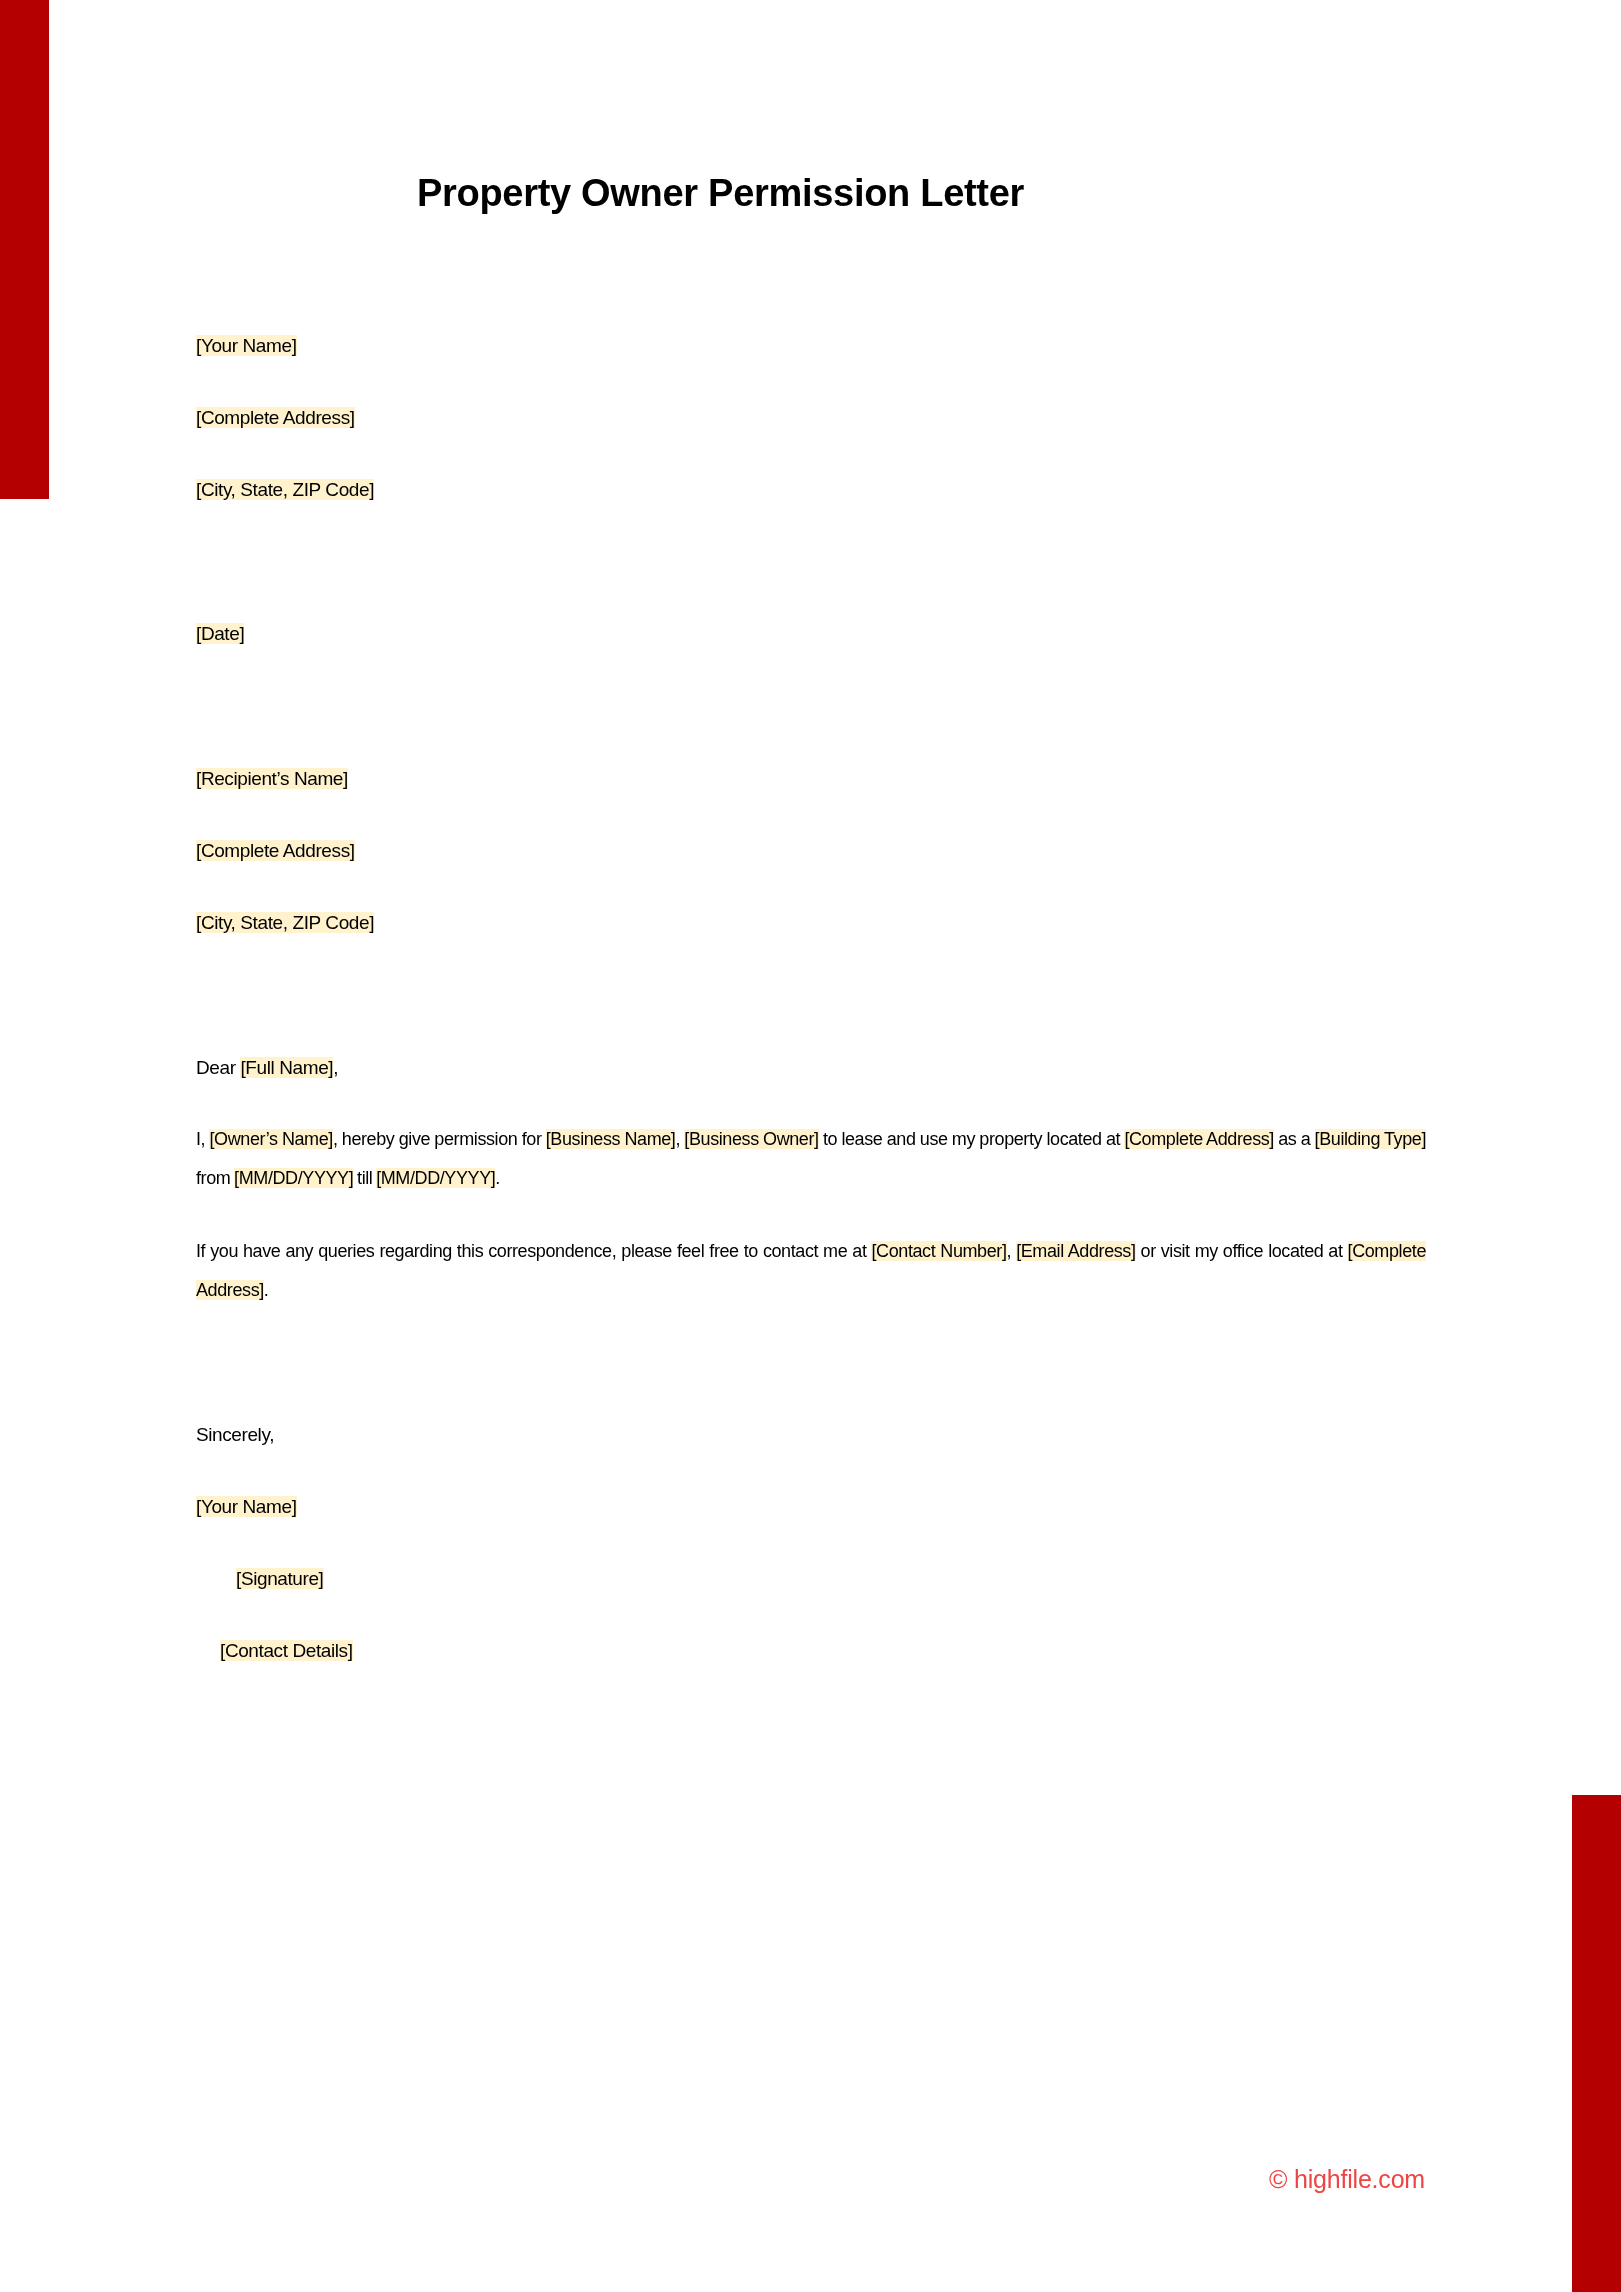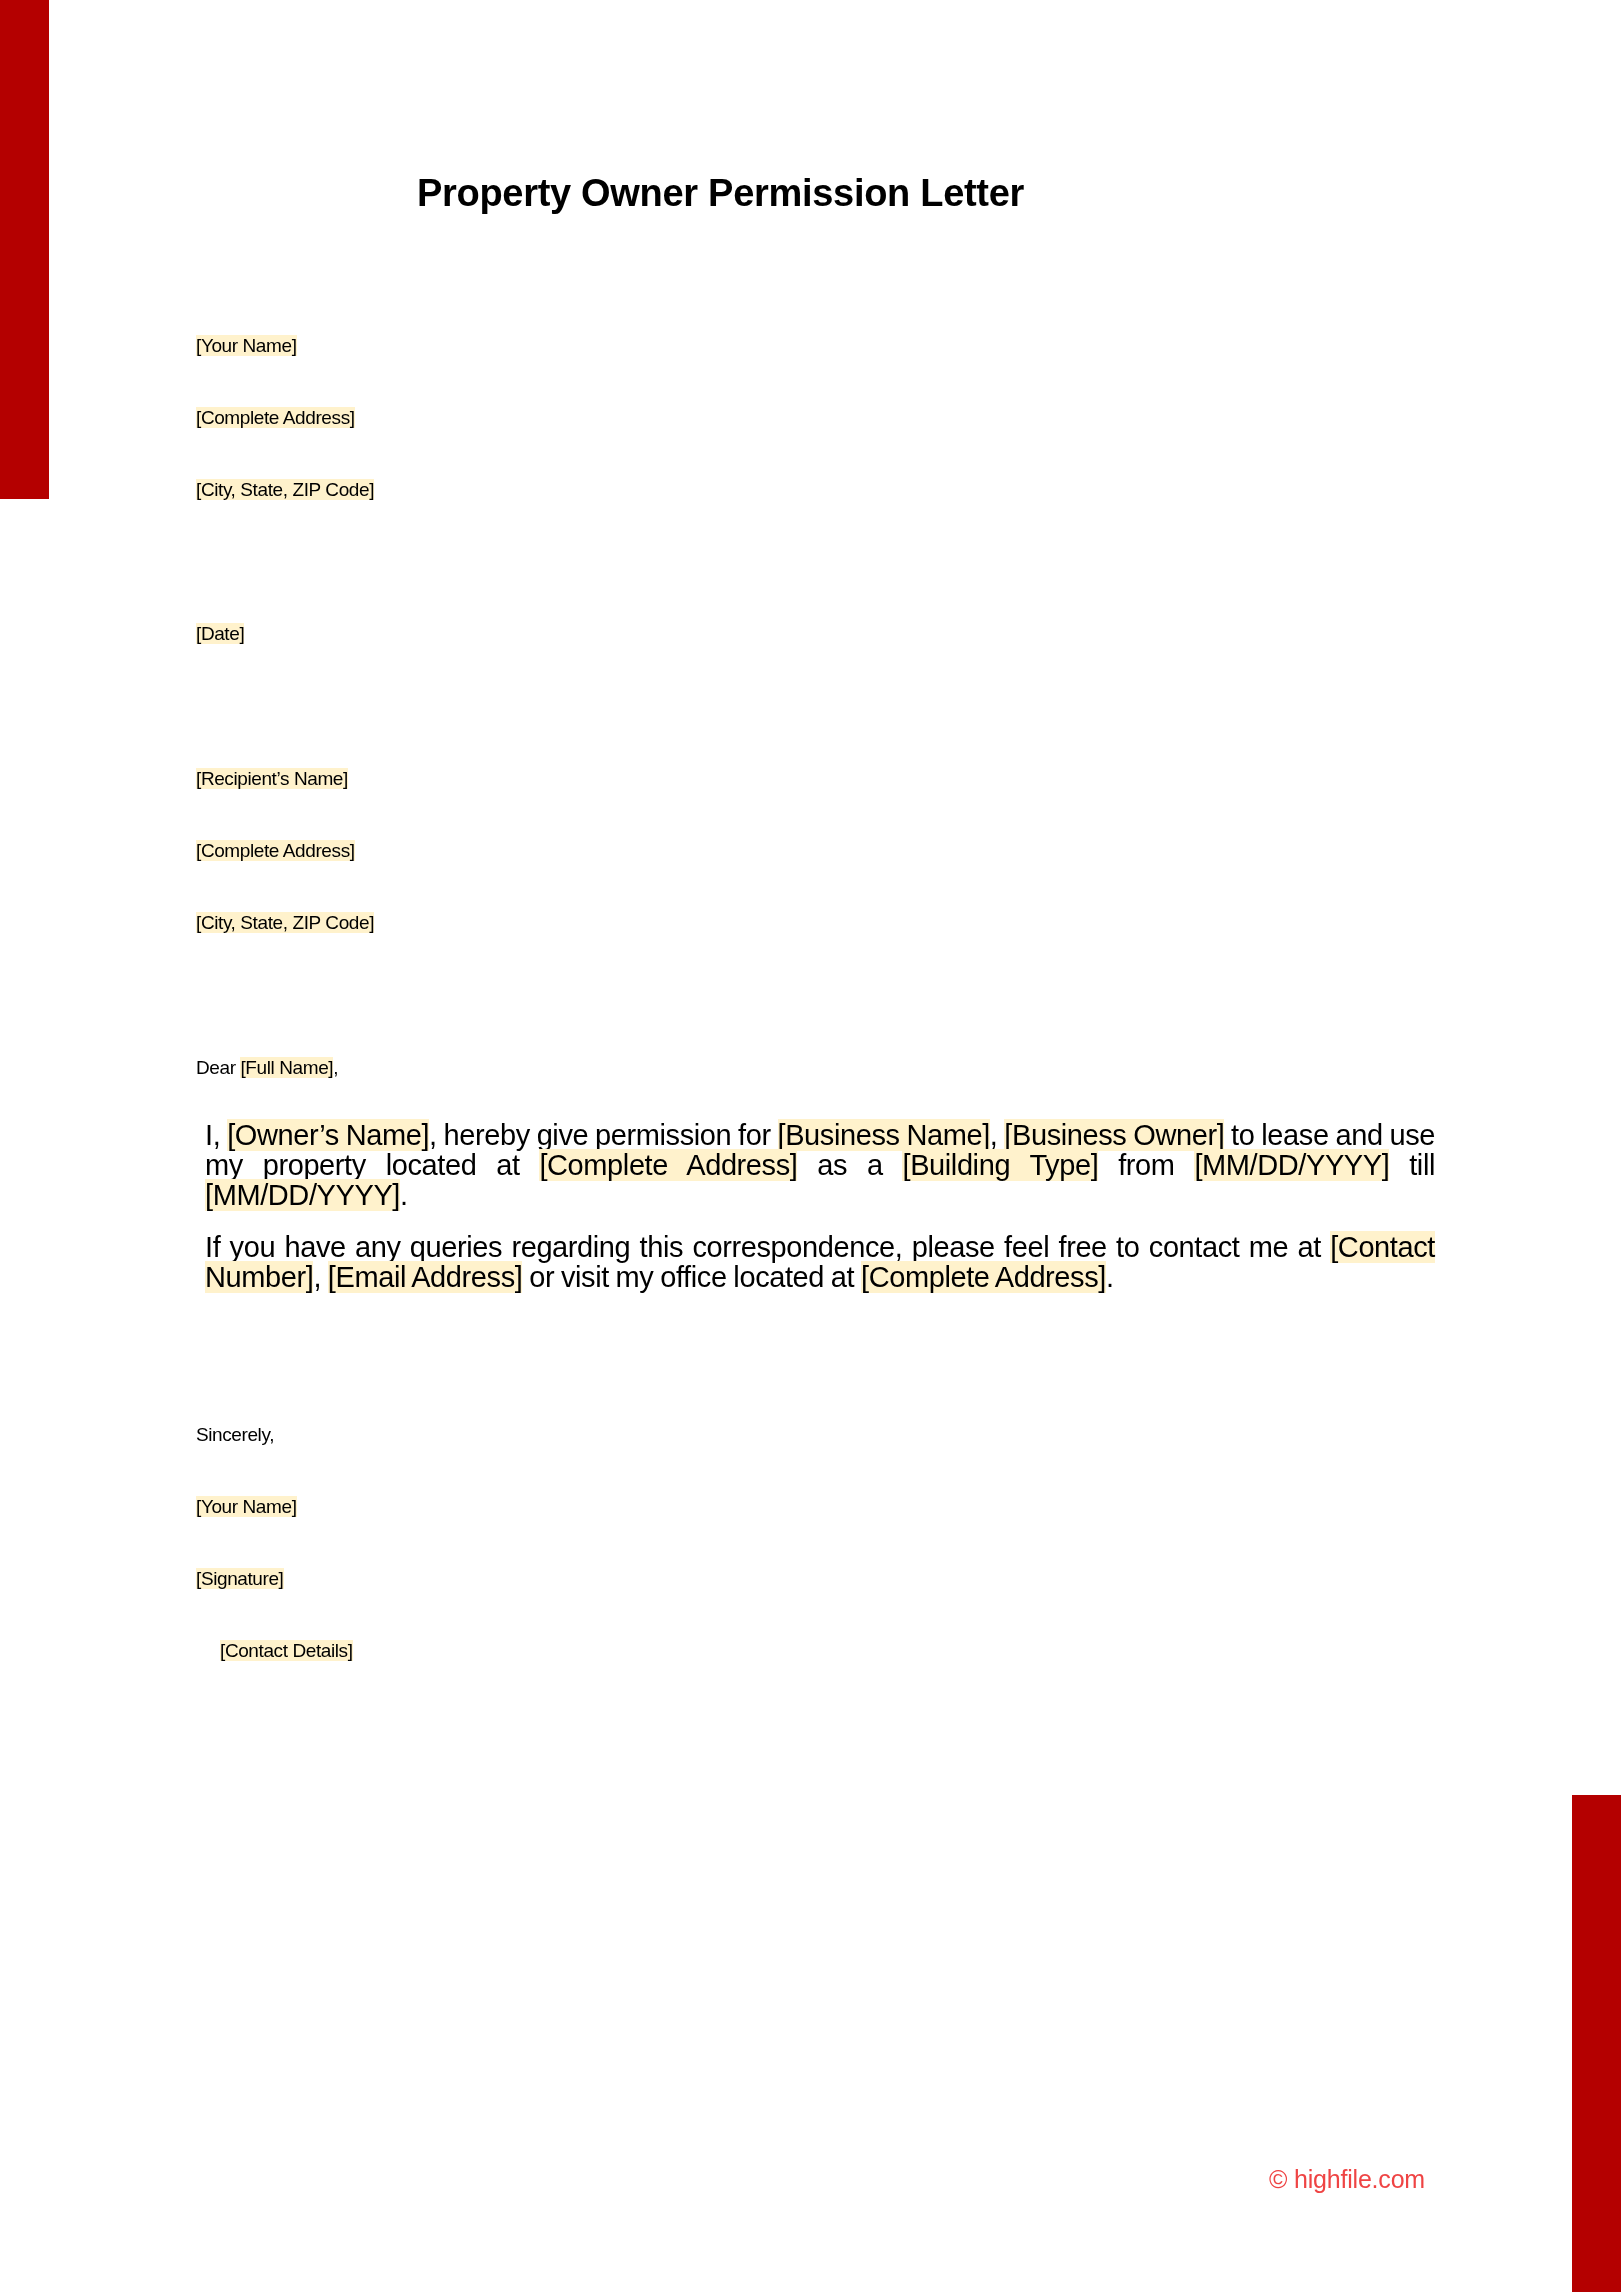--- a/index.html
+++ b/index.html
@@ -48,24 +48,24 @@
       font-size: 19px;
       line-height: 36px;
       white-space: nowrap;
       letter-spacing: -0.4px;
     }
     .ph {
       background: #fff2cc;
     }
     .para {
       position: absolute;
-      left: 205px;
+      left: 196px;
       width: 1230px;
-      font-size: 29px;
-      line-height: 30px;
+      font-size: 18px;
+      line-height: 39px;
       text-align: justify;
       letter-spacing: -0.4px;
       word-spacing: -0.9px;
     }
     .copyright {
       position: absolute;
       right: 196px;
       top: 2162px;
       font-size: 25px;
       line-height: 34px;
@@ -92,17 +92,17 @@
 <div class="line" style="top:905px;"><span class="ph">[City, State, ZIP Code]</span></div>
 
 <div class="line" style="top:1050px;"><span>Dear </span><span class="ph">[Full Name]</span><span>,</span></div>
 
 <div class="para" style="top:1120px;"><span>I, </span><span class="ph">[Owner’s Name]</span><span>, hereby give permission for </span><span class="ph">[Business Name]</span><span>, </span><span class="ph">[Business Owner]</span><span> to lease and use my property located at </span><span class="ph">[Complete Address]</span><span> as a </span><span class="ph">[Building Type]</span><span> from </span><span class="ph">[MM/DD/YYYY]</span><span> till </span><span class="ph">[MM/DD/YYYY]</span><span>.</span></div>
 
 <div class="para" style="top:1232px;"><span>If you have any queries regarding this correspondence, please feel free to contact me at </span><span class="ph">[Contact Number]</span><span>, </span><span class="ph">[Email Address]</span><span> or visit my office located at </span><span class="ph">[Complete Address]</span><span>.</span></div>
 
 <div class="line" style="top:1417px;">Sincerely,</div>
 <div class="line" style="top:1489px;"><span class="ph">[Your Name]</span></div>
-<div class="line" style="top:1561px;"><span class="ph">[Signature]</span></div>
+<div class="line" style="top:1561px;margin-left:40px;"><span class="ph">[Signature]</span></div>
 <div class="line" style="top:1633px;margin-left:24px;"><span class="ph">[Contact Details]</span></div>
 
 <div class="copyright">© highfile.com</div>
 
 
 </body></html>

